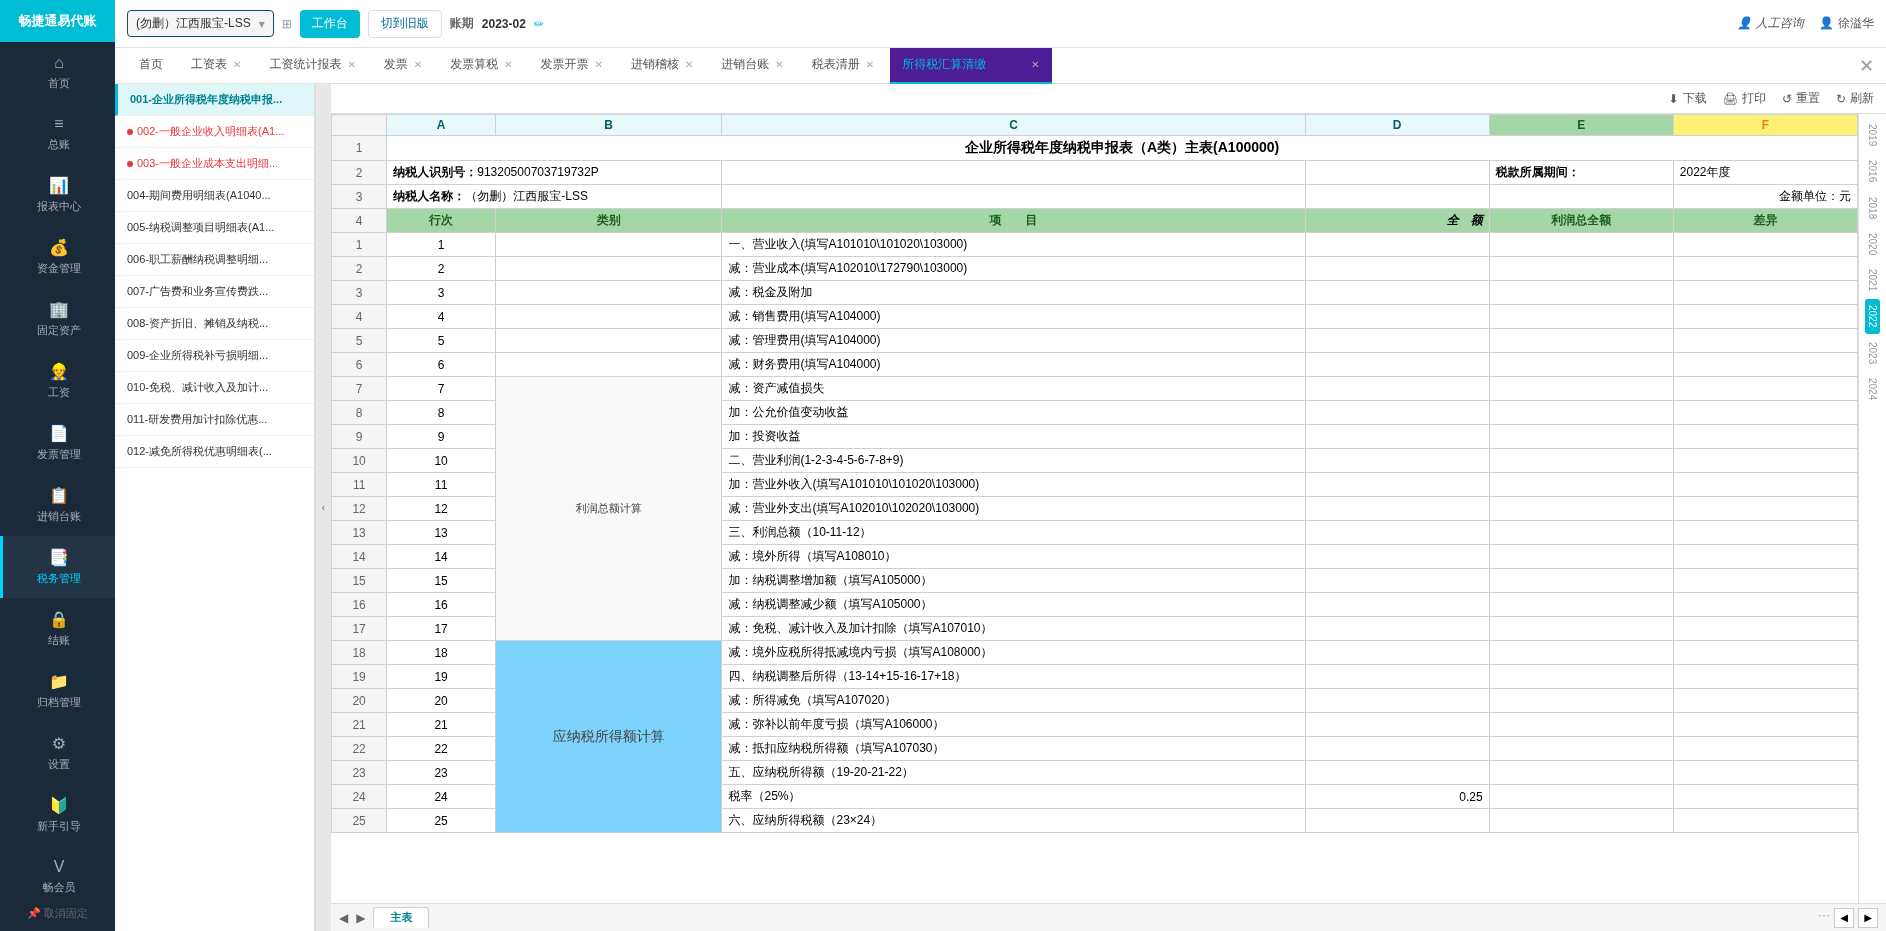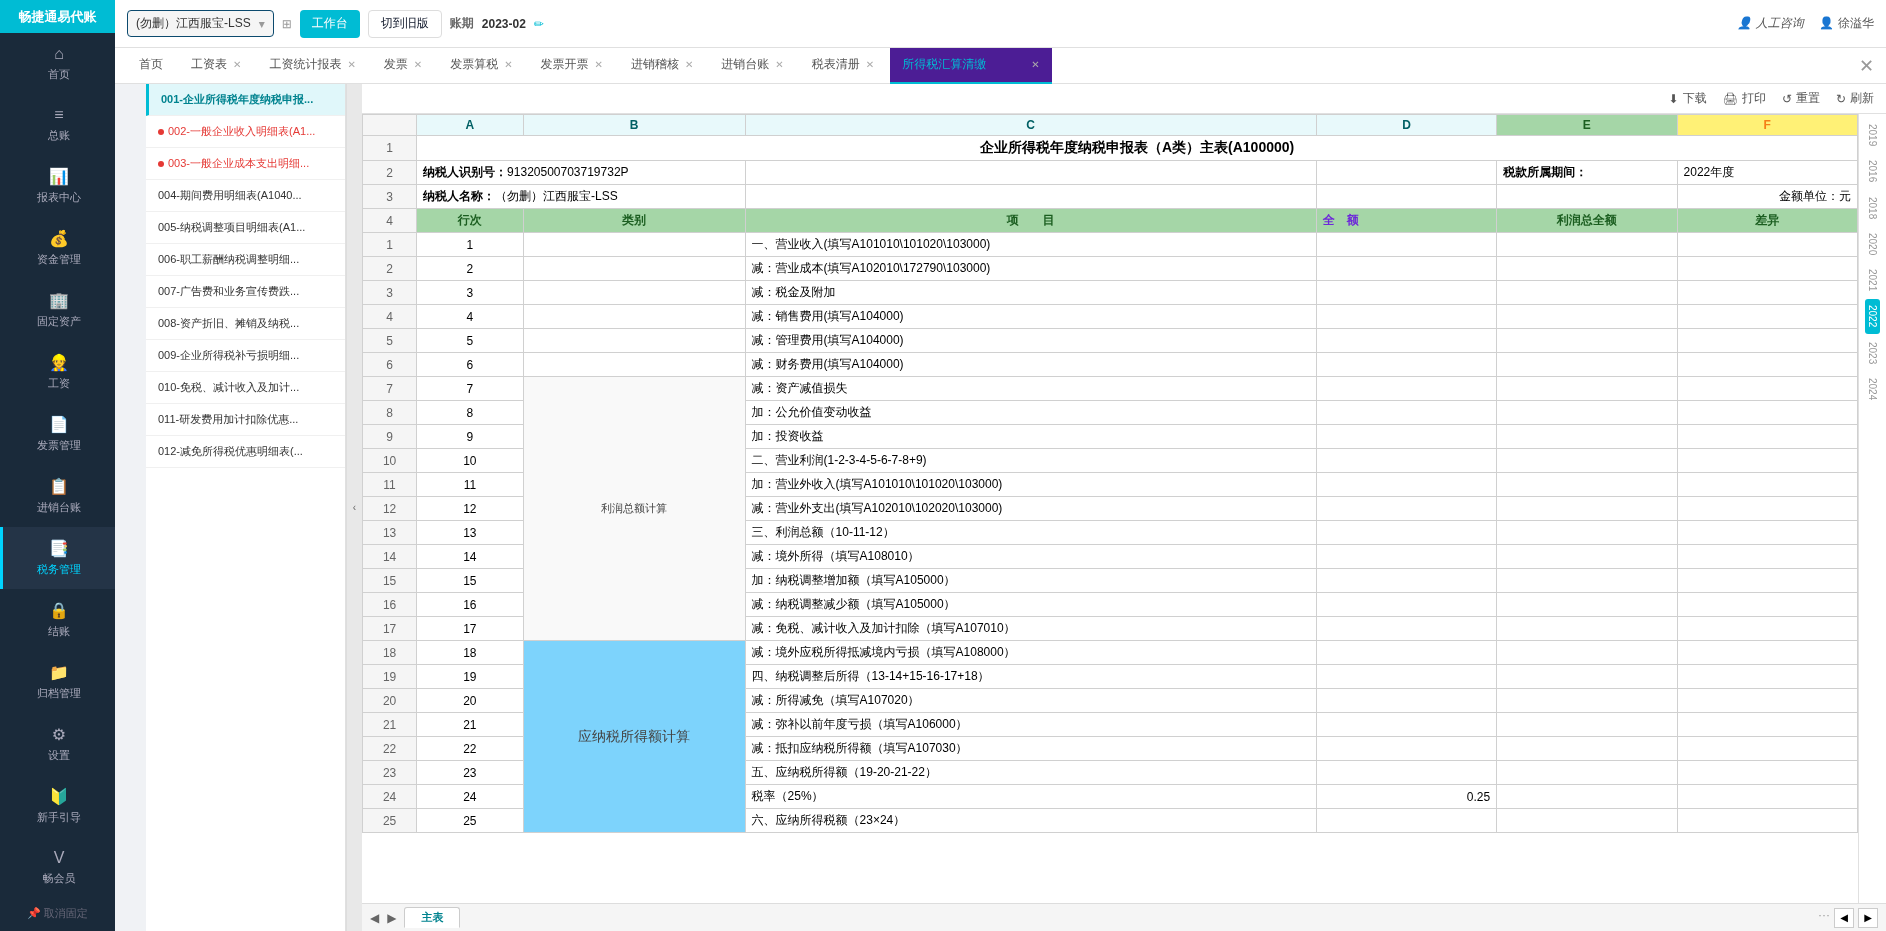--- a/index.html
+++ b/index.html
@@ -1,50 +1,50 @@
 <!DOCTYPE html>
 <html><head>
   <meta charset="utf-8">
   <style>
     * { box-sizing: border-box; margin: 0; padding: 0; }
     body { font-family: 'Microsoft YaHei', Arial, sans-serif; font-size: 12px; background: #f0f2f5; display: flex; height: 931px; overflow: hidden; }
 
     
     .sidebar { width: 115px; background: #1a2a3a; height: 100%; display: flex; flex-direction: column; flex-shrink: 0; }
-    .sidebar-logo { background: #00bcd4; padding: 10px 8px; font-size: 13px; color: #fff; font-weight: bold; text-align: center; height: 33px; display: flex; align-items: center; justify-content: center; }
+    .sidebar-logo { background: #00bcd4; padding: 10px 8px; font-size: 13px; color: #fff; font-weight: bold; text-align: center; height: 42px; display: flex; align-items: center; justify-content: center; }
     .sidebar-nav { flex: 1; overflow-y: auto; }
     .sidebar-item { display: flex; flex-direction: column; align-items: center; padding: 12px 4px; color: #aab; font-size: 11px; cursor: pointer; border-left: 3px solid transparent; }
     .sidebar-item.active { background: #243447; color: #00d4ff; border-left: 3px solid #00d4ff; }
     .sidebar-item .s-icon { font-size: 16px; margin-bottom: 4px; }
     .sidebar-footer { padding: 10px; color: #667; font-size: 11px; text-align: center; cursor: pointer; }
 
     
     .main { flex: 1; display: flex; flex-direction: column; overflow: hidden; }
 
     
     .topbar { height: 48px; background: #fff; display: flex; align-items: center; padding: 0 12px; border-bottom: 1px solid #e0e0e0; gap: 8px; }
     .topbar-company { display: flex; align-items: center; gap: 4px; background: #f5f5f5; border: 1px solid #0c4a6e; border-radius: 4px; padding: 4px 8px; font-size: 12px; color: #333; cursor: pointer; }
     .topbar-company .arrow { color: #999; margin-left: 4px; }
     .topbar-btn { height: 28px; padding: 0 12px; border-radius: 4px; border: none; cursor: pointer; font-size: 12px; }
     .btn-work { background: #00bcd4; color: #fff; }
-    .btn-switch { background: #fff; border: 1px solid #ddd; color: #0f172a; }
+    .btn-switch { background: #fff; border: 1px solid #ddd; color: #0369a1; }
     .topbar-right { margin-left: auto; display: flex; align-items: center; gap: 16px; font-size: 12px; color: #555; }
 
     
     .tabbar { background: #fff; border-bottom: 1px solid #e0e0e0; display: flex; align-items: center; padding: 0 12px; height: 36px; gap: 4px; }
     .tab { padding: 0 12px; height: 36px; display: flex; align-items: center; gap: 4px; font-size: 12px; color: #555; cursor: pointer; border-bottom: 2px solid transparent; white-space: nowrap; }
     .tab.active { color: #00bcd4; border-bottom: 2px solid #00bcd4; background: #4c1d95; gap: 43px; }
     .tab .close { color: #aaa; font-size: 10px; margin-left: 2px; }
     .tab-close-all { margin-left: auto; color: #999; font-size: 18px; cursor: pointer; }
 
     
     .content { flex: 1; display: flex; overflow: hidden; }
 
     
-    .report-panel { width: 200px; background: #fff; border-right: 1px solid #e0e0e0; display: flex; flex-direction: column; flex-shrink: 0; overflow-y: auto; margin-left: 31px; }
+    .report-panel { width: 200px; background: #fff; border-right: 1px solid #e0e0e0; display: flex; flex-direction: column; flex-shrink: 0; overflow-y: auto; }
     .report-item { padding: 8px 12px; font-size: 11px; color: #333; cursor: pointer; border-bottom: 1px solid #f0f0f0; }
     .report-item.active { background: #e0f7fa; color: #00838f; font-weight: bold; border-left: 3px solid #00bcd4; }
     .report-item.error { color: #e53935; }
     .report-item .dot { display: inline-block; width: 6px; height: 6px; border-radius: 50%; margin-right: 4px; }
     .dot-red { background: #e53935; }
 
     
     .right-area { flex: 1; display: flex; flex-direction: column; overflow: hidden; }
 
     
@@ -282,21 +282,21 @@
   <td style="background:#fff;"></td>
   <td style="background:#fff;"></td>
   <td style="background:#fff;"></td>
   <td style="background:#fff;text-align:right;">金额单位：元</td>
                 </tr>
                 <tr>
                   <td class="row-num">4</td>
   <td style="background:#a5d6a7;text-align:center;font-weight:bold;color:#1b5e20;">行次</td>
   <td style="background:#a5d6a7;text-align:center;font-weight:bold;color:#1b5e20;">类别</td>
   <td style="background:#a5d6a7;text-align:center;font-weight:bold;color:#1b5e20;">项　　目</td>
-  <td style="background:#a5d6a7;text-align:left;font-weight:bold;color:#6d28d9;">全　额</td>
+  <td style="background:#a5d6a7;text-align:right;font-weight:bold;color:#000000;font-style:italic;">全　额</td>
   <td style="background:#a5d6a7;text-align:center;font-weight:bold;color:#1b5e20;">利润总全额</td>
   <td style="background:#a5d6a7;text-align:center;font-weight:bold;color:#1b5e20;">差异</td>
                 </tr>
                 <tr class="data-row">
     <td class="row-num">1</td>
     <td style="text-align:center;">1</td>
     <td></td>
     <td>一、营业收入(填写A101010\101020\103000)</td>
     <td style="text-align:right;"></td>
     <td></td>

